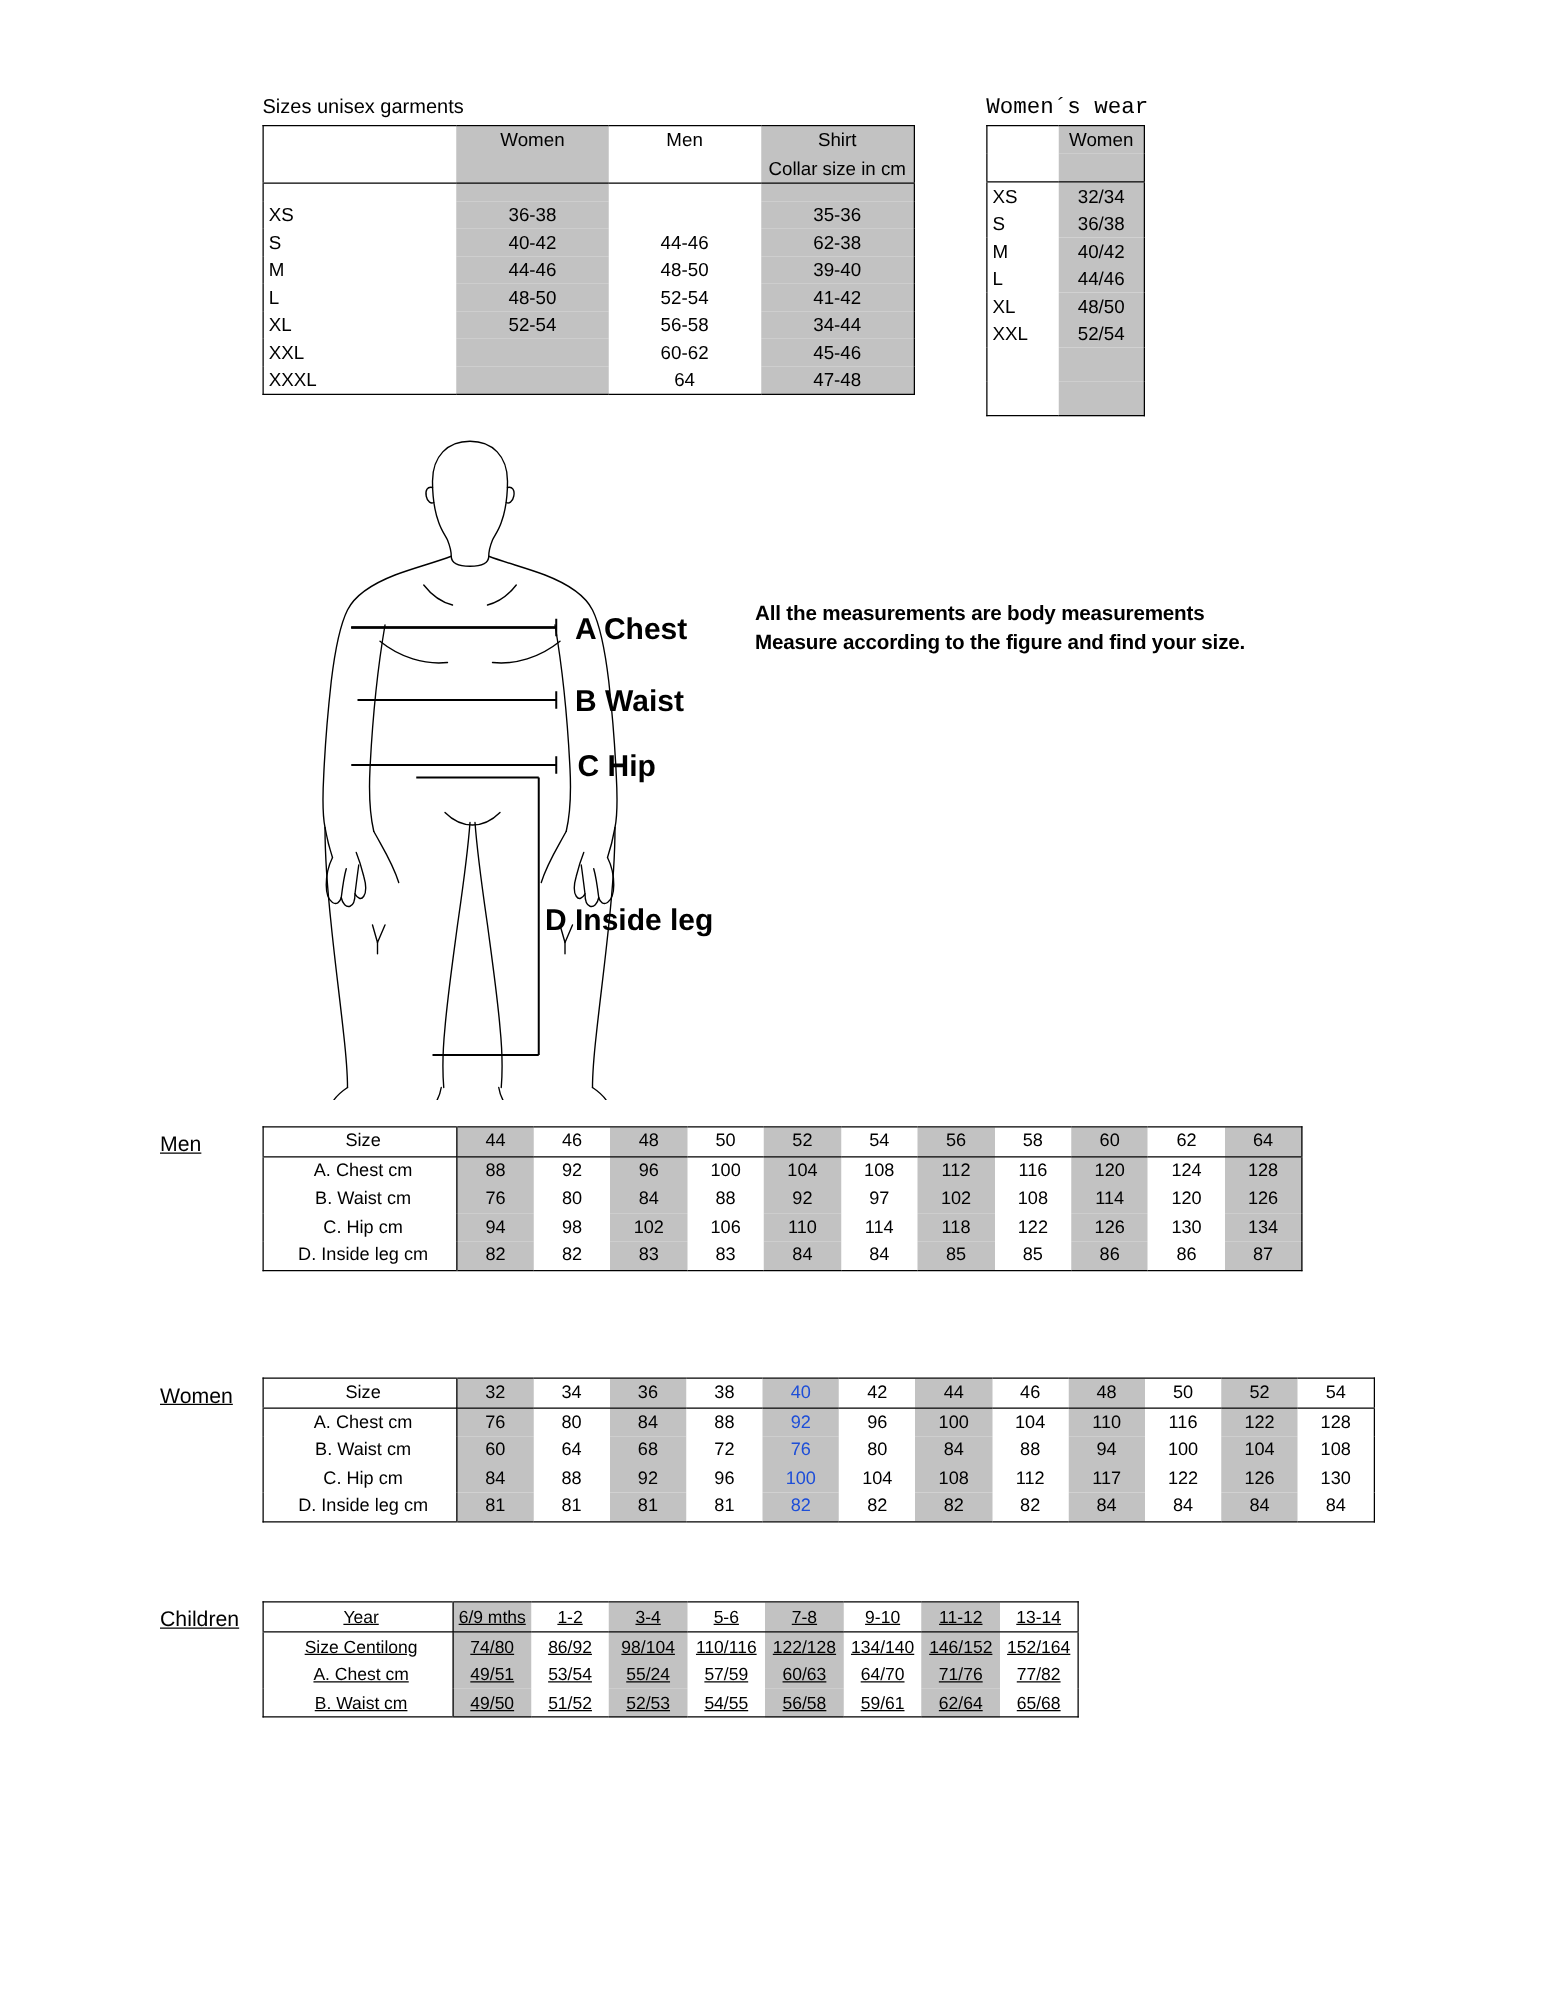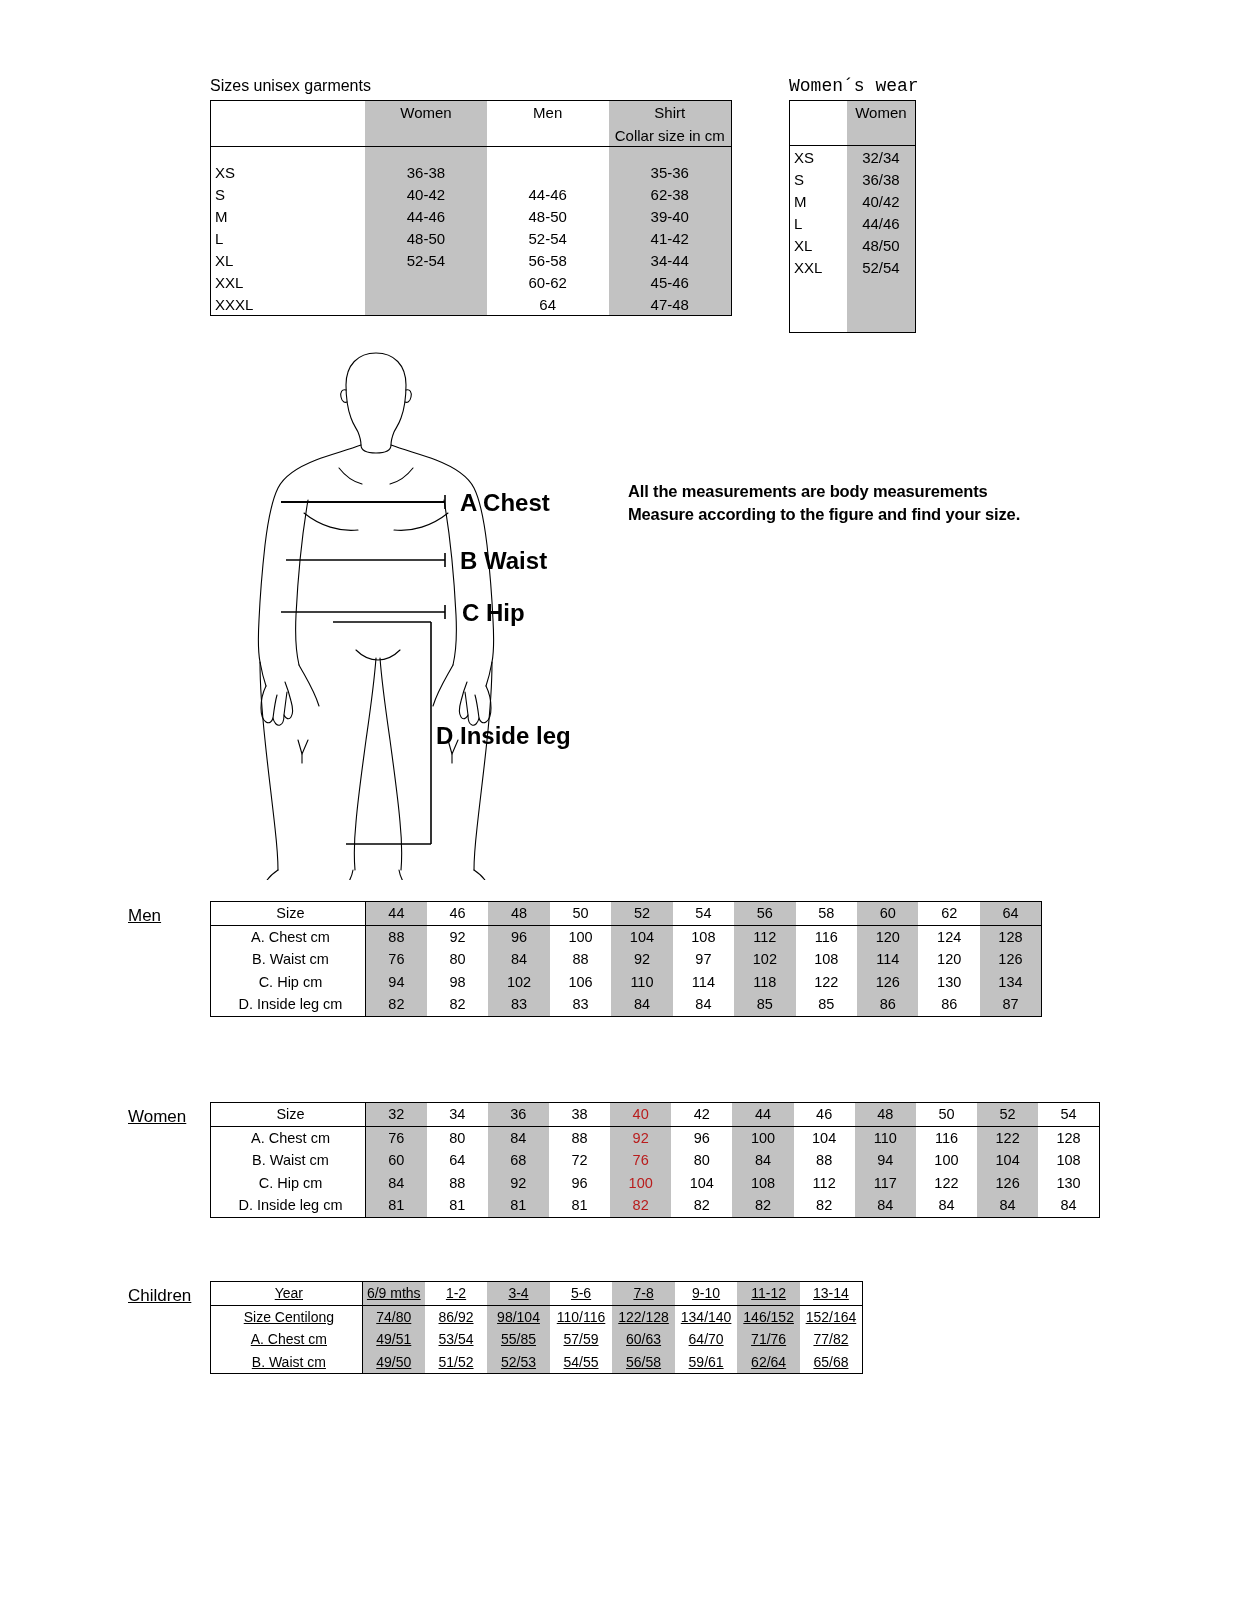--- a/index.html
+++ b/index.html
@@ -76,21 +76,21 @@
   #wwear-table col.w0 { width: 58px; }
   #wwear-table col.w1 { width: 69px; }
   #wwear-table tr.tail td { height: 27px; }
 
   
   #figure-block { left: 236px; top: 340px; width: 620px; height: 540px; font-weight: bold; }
   #figure-svg { display: block; }
 
   
   #note-block {
-    left: 628px; top: 480px;
+    left: 604px; top: 480px;
     font-size: 16.5px;
     font-weight: bold;
     line-height: 23px;
     letter-spacing: -0.15px;
   }
 
   
   .meas-label {
     font-size: 17px;
     text-decoration: underline;
@@ -98,21 +98,21 @@
   }
   table.meas { border: 1.5px solid #000; }
   table.meas td { height: 22.5px; font-size: 14.5px; }
   table.meas tr.head td { border-bottom: 1.5px solid #000; }
   table.meas td.rowlabel {
     text-align: center;
     padding-left: 5px;
     border-right: 1px solid #000;
   }
   table.meas td.datacell { text-align: center; }
-  .dim { color: #b91c1c; }
+  .dim { color: #1d4ed8; }
 
   #men-label   { left: 128px; top: 906px; }
   #men-wrap    { left: 210px; top: 901px; }
   #men-table   { width: 832px; }
   #men-table col.lbl { width: 155px; }
   #men-table col.d   { width: 61.5px; }
 
   #women-label { left: 128px; top: 1107px; }
   #women-wrap  { left: 210px; top: 1102px; }
   #women-table { width: 890px; }
@@ -598,21 +598,21 @@
         <td class="datacell">110/116</td>
         <td class="datacell gray">122/128</td>
         <td class="datacell">134/140</td>
         <td class="datacell gray">146/152</td>
         <td class="datacell">152/164</td>
       </tr>
       <tr>
         <td class="rowlabel">A.  Chest cm</td>
         <td class="datacell gray">49/51</td>
         <td class="datacell">53/54</td>
-        <td class="datacell gray">55/85</td>
+        <td class="datacell gray">55/24</td>
         <td class="datacell">57/59</td>
         <td class="datacell gray">60/63</td>
         <td class="datacell">64/70</td>
         <td class="datacell gray">71/76</td>
         <td class="datacell">77/82</td>
       </tr>
       <tr>
         <td class="rowlabel">B.  Waist cm</td>
         <td class="datacell gray">49/50</td>
         <td class="datacell">51/52</td>

